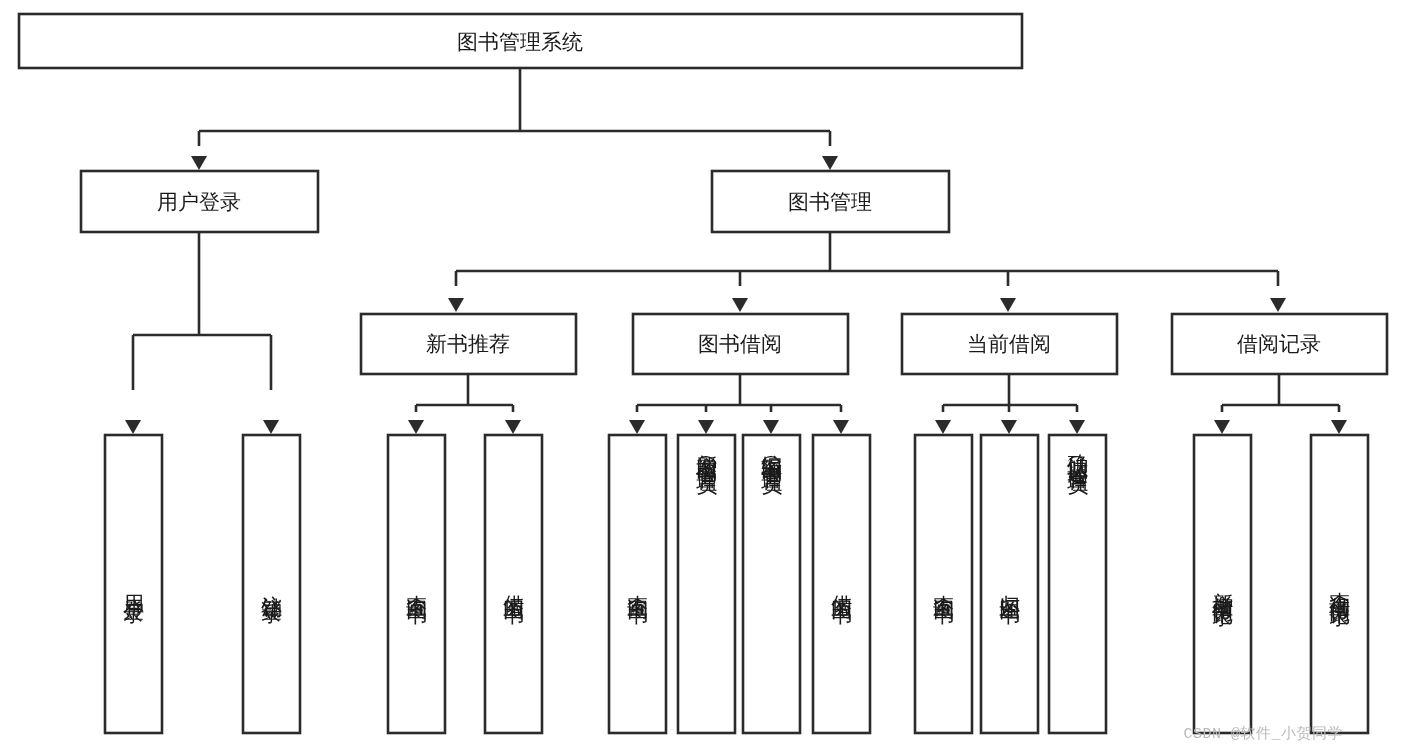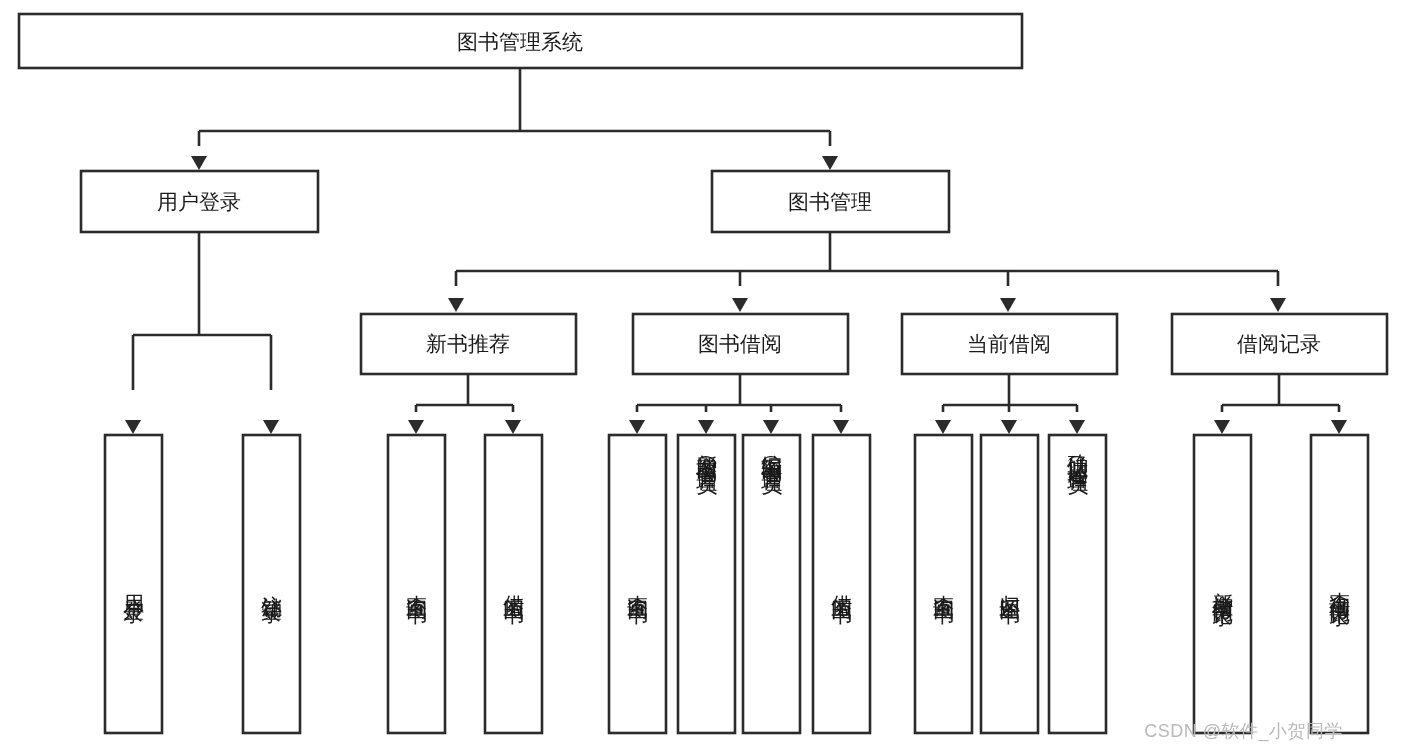--- a/index.html
+++ b/index.html
@@ -35,22 +35,22 @@
     letter-spacing:3px;
     color:#1a1a1a;
     white-space:nowrap;
   }
   .edge{stroke:#2b2b2b;stroke-width:2.6;fill:none;}
   .arrow-head{fill:#2b2b2b;}
   #watermark{
     position:absolute;
     right:10px;
     bottom:4px;
-    font-family:Liberation Sans, sans-serif;
-    font-size:18px;
+    font-family:Liberation Mono, monospace;
+    font-size:15px;
     color:#b9b9b9;
     letter-spacing:0.5px;
     white-space:nowrap;
   }
 </style>
 </head>
 <body>
 
 <div id="diagram-root">
 

